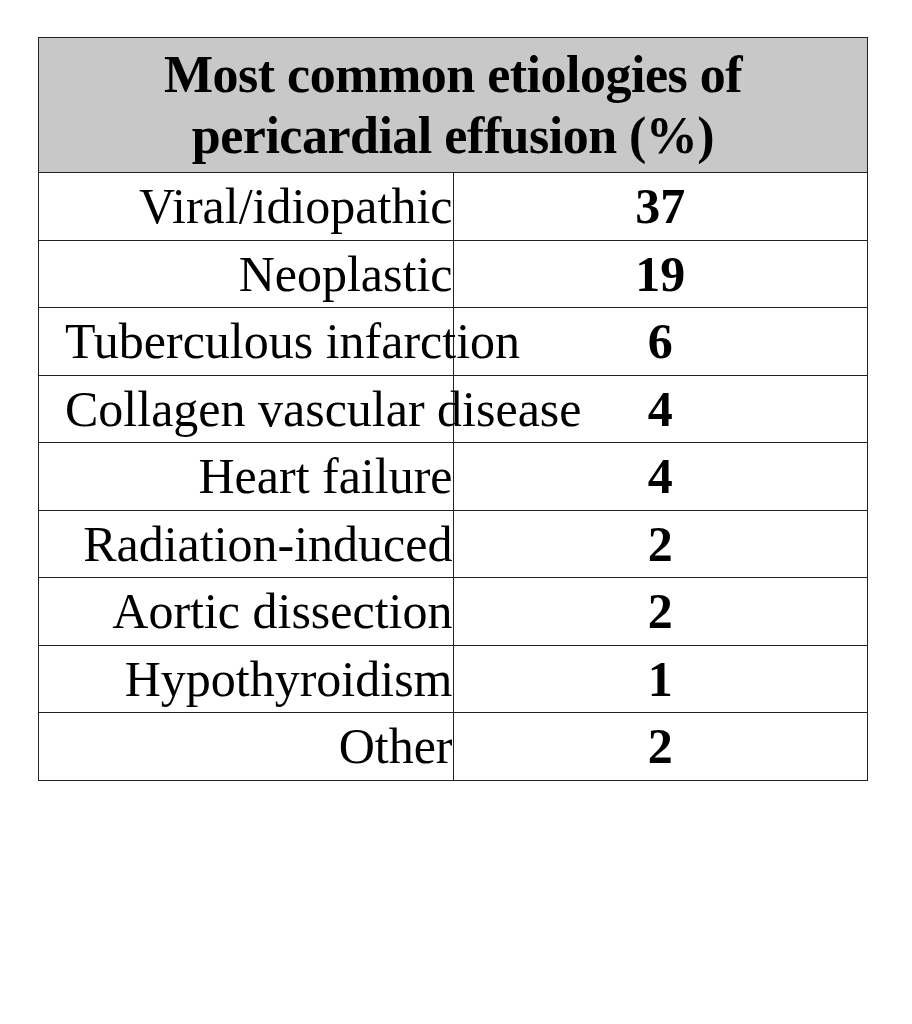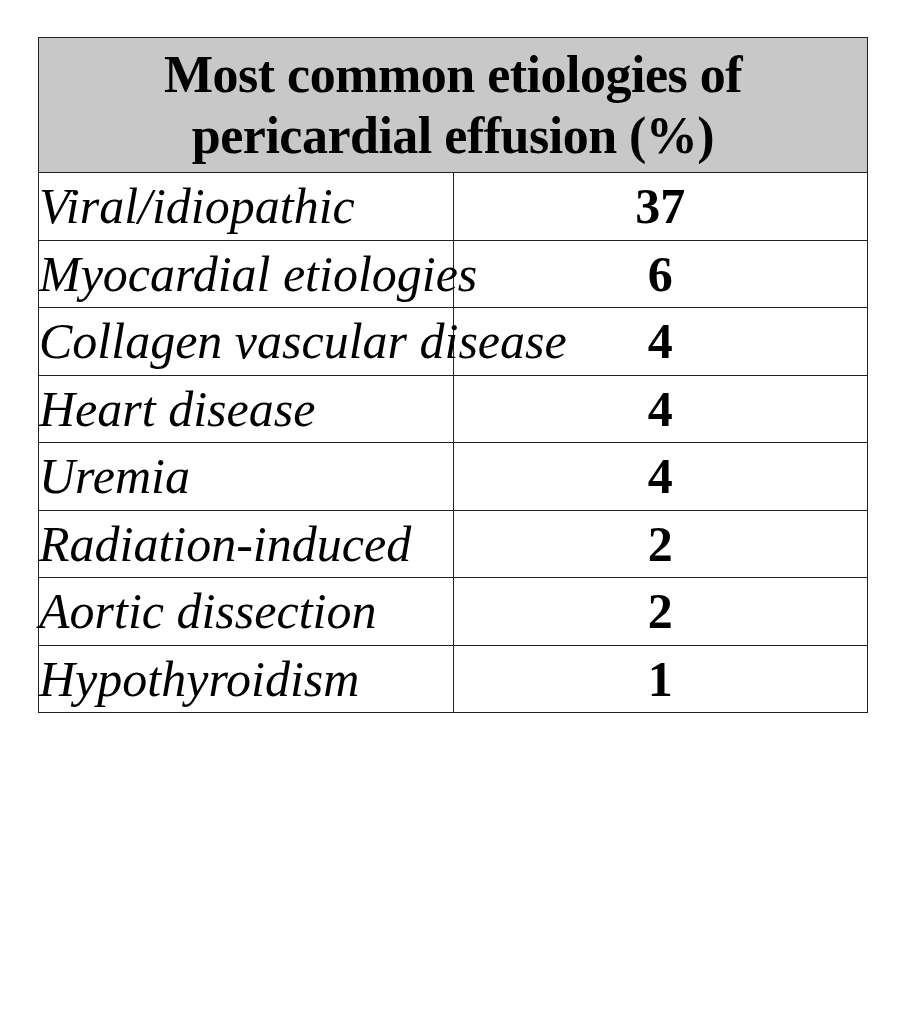--- a/index.html
+++ b/index.html
@@ -40,23 +40,23 @@
     vertical-align: middle;
     letter-spacing: -0.5px;
   }
   td {
     height: 66.5px;
     font-size: 50px;
     line-height: 66px;
     vertical-align: middle;
   }
   td.label {
-    text-align: left;
+    padding-left: 26px;
+    text-align: right;
     white-space: nowrap;
-    font-style: italic;
   }
   td.value {
     text-align: center;
     width: 148px;
     font-weight: bold;
   }
 </style>
 </head>
 <body>
 
@@ -69,42 +69,46 @@
           <span>pericardial effusion (%)</span>
         </th>
       </tr>
     </thead>
     <tbody>
       <tr>
         <td class="label">Viral/idiopathic</td>
         <td class="value">37</td>
       </tr>
       <tr>
-        <td class="label">Myocardial etiologies</td>
+        <td class="label">Neoplastic</td>
+        <td class="value">19</td>
+      </tr>
+      <tr>
+        <td class="label">Tuberculous infarction</td>
         <td class="value">6</td>
       </tr>
       <tr>
         <td class="label">Collagen vascular disease</td>
         <td class="value">4</td>
       </tr>
       <tr>
-        <td class="label">Heart disease</td>
-        <td class="value">4</td>
-      </tr>
-      <tr>
-        <td class="label">Uremia</td>
+        <td class="label">Heart failure</td>
         <td class="value">4</td>
       </tr>
       <tr>
         <td class="label">Radiation-induced</td>
         <td class="value">2</td>
       </tr>
       <tr>
         <td class="label">Aortic dissection</td>
         <td class="value">2</td>
       </tr>
       <tr>
         <td class="label">Hypothyroidism</td>
         <td class="value">1</td>
       </tr>
+      <tr>
+        <td class="label">Other</td>
+        <td class="value">2</td>
+      </tr>
     </tbody>
   </table>
 </div>
 
 </body></html>

